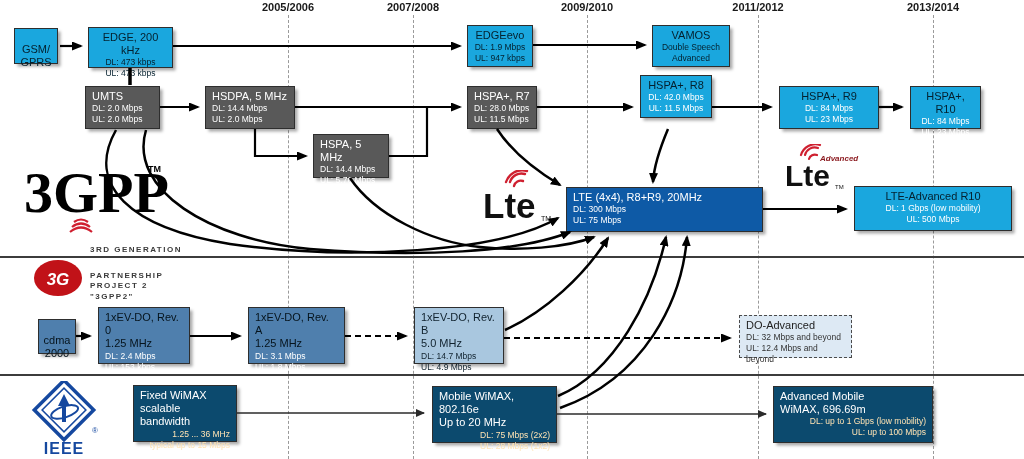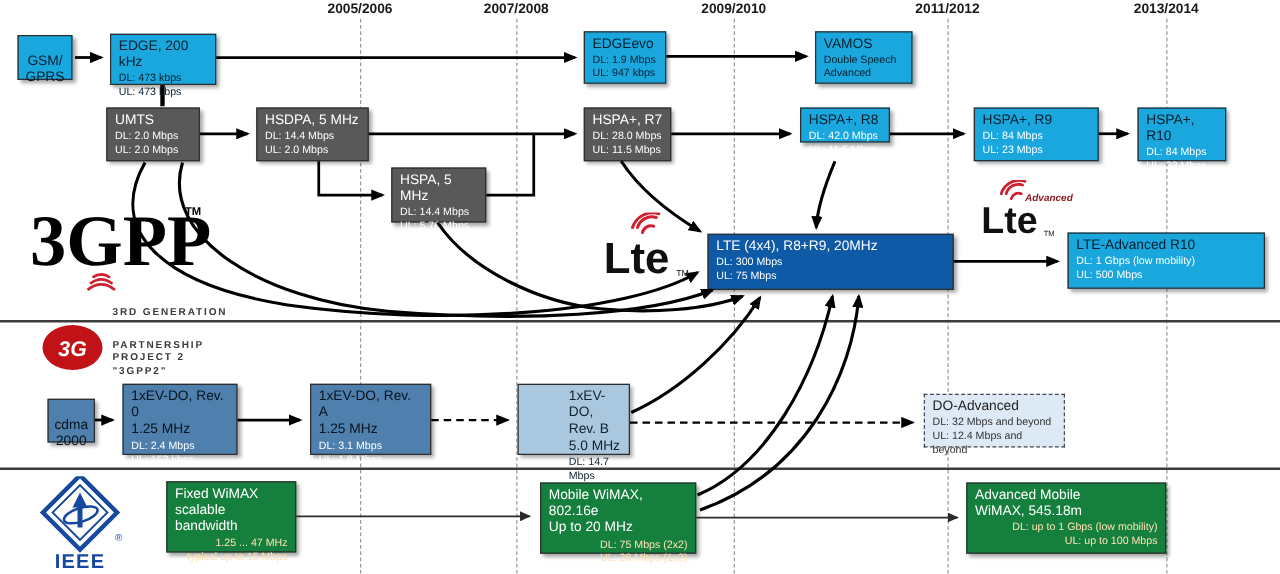--- a/index.html
+++ b/index.html
@@ -8,28 +8,28 @@
   
   .yr{position:absolute;top:1px;width:90px;text-align:center;font-size:11px;font-weight:bold;color:#1a1a1a;}
   .grid{position:absolute;top:15px;bottom:0;width:0;border-left:1px dashed #9a9a9a;}
   .secline{position:absolute;left:0;width:1024px;height:2px;background:#3c3c3c;}
   
   .node{position:absolute;box-sizing:border-box;border:1px solid #2e2e2e;
         box-shadow:2.5px 2.5px 3px rgba(0,0,0,.35);padding:3px 6px 2px 6px;line-height:1.2;}
   .nt{font-size:11px;}
   .ns{font-size:11px;}
   .nd{font-size:8.5px;line-height:1.3;}
-  .cyan{background:#1aa7de;}
+  .cyan{background:#1aa7de;text-align:center;}
   .gray{background:#595959;}   .gray .nt,.gray .nd{color:#fff;}
   .blue{background:#0e5aa6;}   .blue .nt,.blue .nd{color:#fff;}
   .steel{background:#4f7fad;}  .steel .nt,.steel .ns{color:#06141d;} .steel .nd{color:#fff;}
-  .lightblue{background:#a9c7df;} .lightblue .nt,.lightblue .ns,.lightblue .nd{color:#10222e;margin-left:34px;}
+  .lightblue{background:#a9c7df;} .lightblue .nt,.lightblue .ns,.lightblue .nd{color:#10222e;}
   .paleblue{background:#dde9f4;border:1.5px dashed #4a4a4a;box-shadow:none;}
   .paleblue .nt{color:#222;} .paleblue .nd{color:#333;}
-  .orange{background:#15803d;} .orange .nt,.orange .ns{color:#fff;} .orange .nd{color:#ffe3b3;text-align:right;}
+  .orange{background:#0c4a6e;} .orange .nt,.orange .ns{color:#fff;} .orange .nd{color:#ffe3b3;text-align:right;}
   .ink .nt,.ink .nd,.ink .ns{color:#04202e;}
   .mix .nt{color:#04202e;} .mix .nd{color:#fff;}
   .ctr{display:flex;flex-direction:column;align-items:center;justify-content:flex-start;text-align:center;padding:14px;}
   
   .gpp2text{position:absolute;font-size:8px;font-weight:bold;color:#3a3a3a;
             letter-spacing:1.5px;line-height:1.25;text-transform:uppercase;}
   #overlay{position:absolute;left:0;top:0;pointer-events:none;}
 </style>
 </head>
 <body>
@@ -90,21 +90,21 @@
     <div class="nd">DL: 14.4 Mbps</div>
     <div class="nd">UL: 5.76 Mbps</div>
   </div>
 
   <div class="node gray" style="left:467px;top:86px;width:70px;height:43px">
     <div class="nt">HSPA+, R7</div>
     <div class="nd">DL: 28.0 Mbps</div>
     <div class="nd">UL: 11.5 Mbps</div>
   </div>
 
-  <div class="node cyan mix" style="left:640px;top:86px;width:72px;height:28px">
+  <div class="node cyan mix" style="left:640px;top:75px;width:72px;height:43px">
     <div class="nt">HSPA+, R8</div>
     <div class="nd">DL: 42.0 Mbps</div>
     <div class="nd">UL: 11.5 Mbps</div>
   </div>
 
   <div class="node cyan mix" style="left:779px;top:86px;width:100px;height:43px">
     <div class="nt">HSPA+, R9</div>
     <div class="nd">DL: 84 Mbps</div>
     <div class="nd">UL: 23 Mbps</div>
   </div>
@@ -155,34 +155,34 @@
 
   <div class="node paleblue" style="left:739px;top:315px;width:113px;height:43px">
     <div class="nt">DO-Advanced</div>
     <div class="nd">DL: 32 Mbps and beyond</div>
     <div class="nd">UL: 12.4 Mbps and beyond</div>
   </div>
 
   <div class="node orange" style="left:133px;top:385px;width:104px;height:57px">
     <div class="nt">Fixed WiMAX</div>
     <div class="ns">scalable bandwidth</div>
-    <div class="nd">1.25 ... 47 MHz</div>
+    <div class="nd">1.25 ... 36 MHz</div>
     <div class="nd">typical up to 15 Mbps</div>
   </div>
 
   <div class="node orange" style="left:432px;top:386px;width:125px;height:57px">
     <div class="nt">Mobile WiMAX, 802.16e</div>
     <div class="ns">Up to 20 MHz</div>
     <div class="nd">DL: 75 Mbps (2x2)</div>
     <div class="nd">UL: 28 Mbps (1x2)</div>
   </div>
 
   <div class="node orange" style="left:773px;top:386px;width:160px;height:57px">
     <div class="nt">Advanced Mobile</div>
-    <div class="ns">WiMAX, 545.18m</div>
+    <div class="ns">WiMAX, 696.69m</div>
     <div class="nd">DL: up to 1 Gbps (low mobility)</div>
     <div class="nd">UL: up to 100 Mbps</div>
   </div>
 
   <svg style="position:absolute;left:22px;top:150px" width="150" height="92" viewBox="0 0 150 92">
     <text x="2" y="62" font-family="Liberation Serif,serif" font-size="58" font-weight="bold" fill="#000">3GPP</text>
     <text x="126" y="22" font-size="9" font-weight="bold" fill="#000">TM</text>
     <g stroke="#cf2030" stroke-width="2.2" fill="none">
       <path d="M52,72 q7,-5 14,0"></path>
       <path d="M50,77 q9,-7 18,0"></path>

